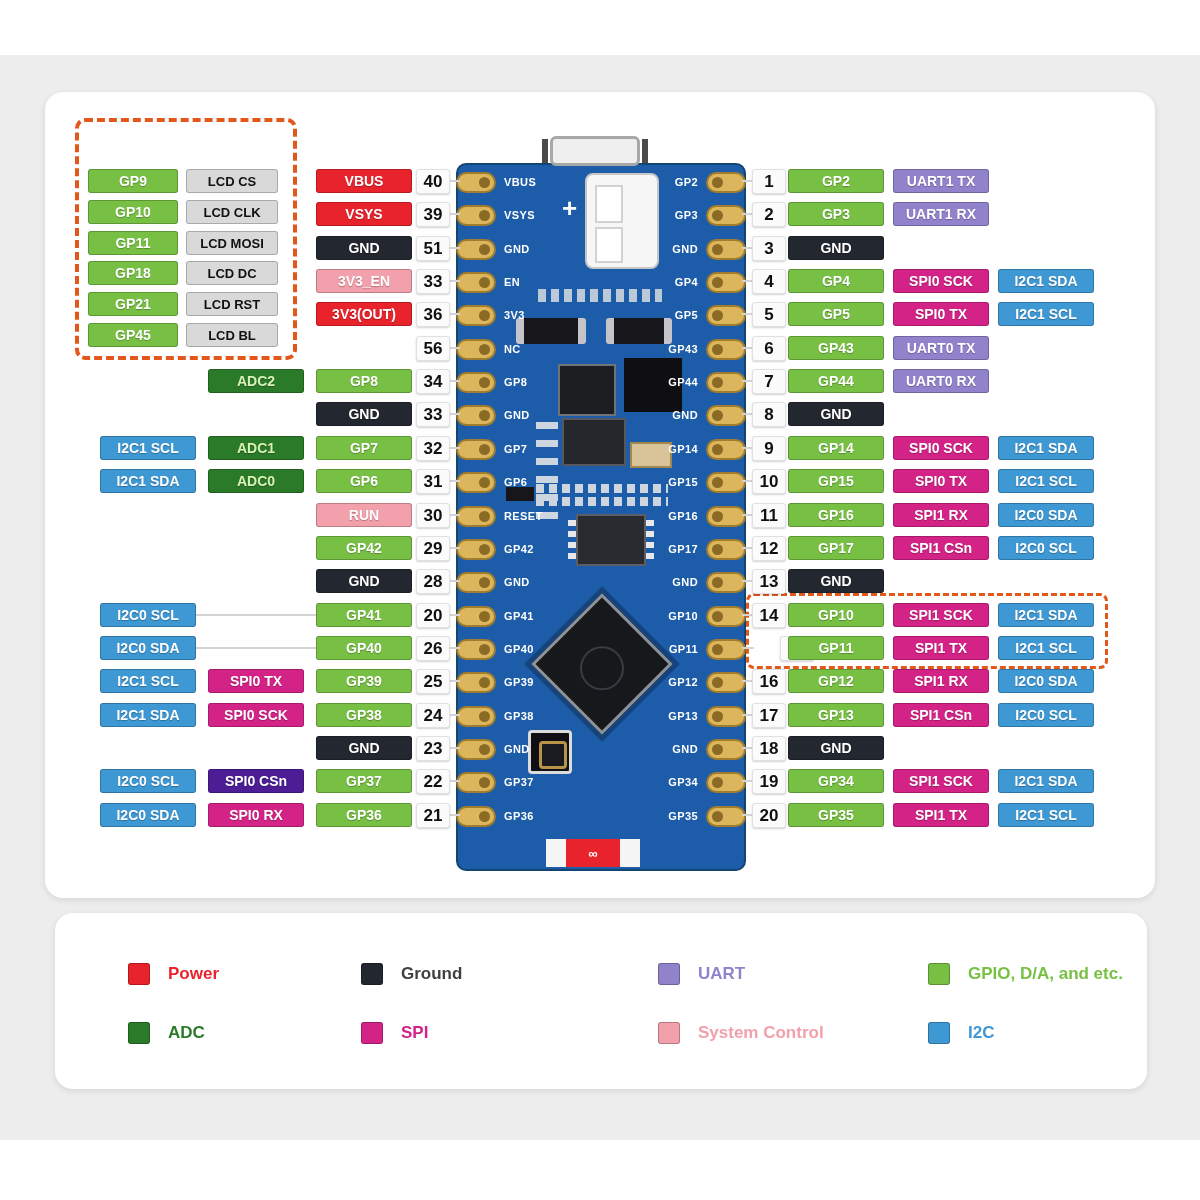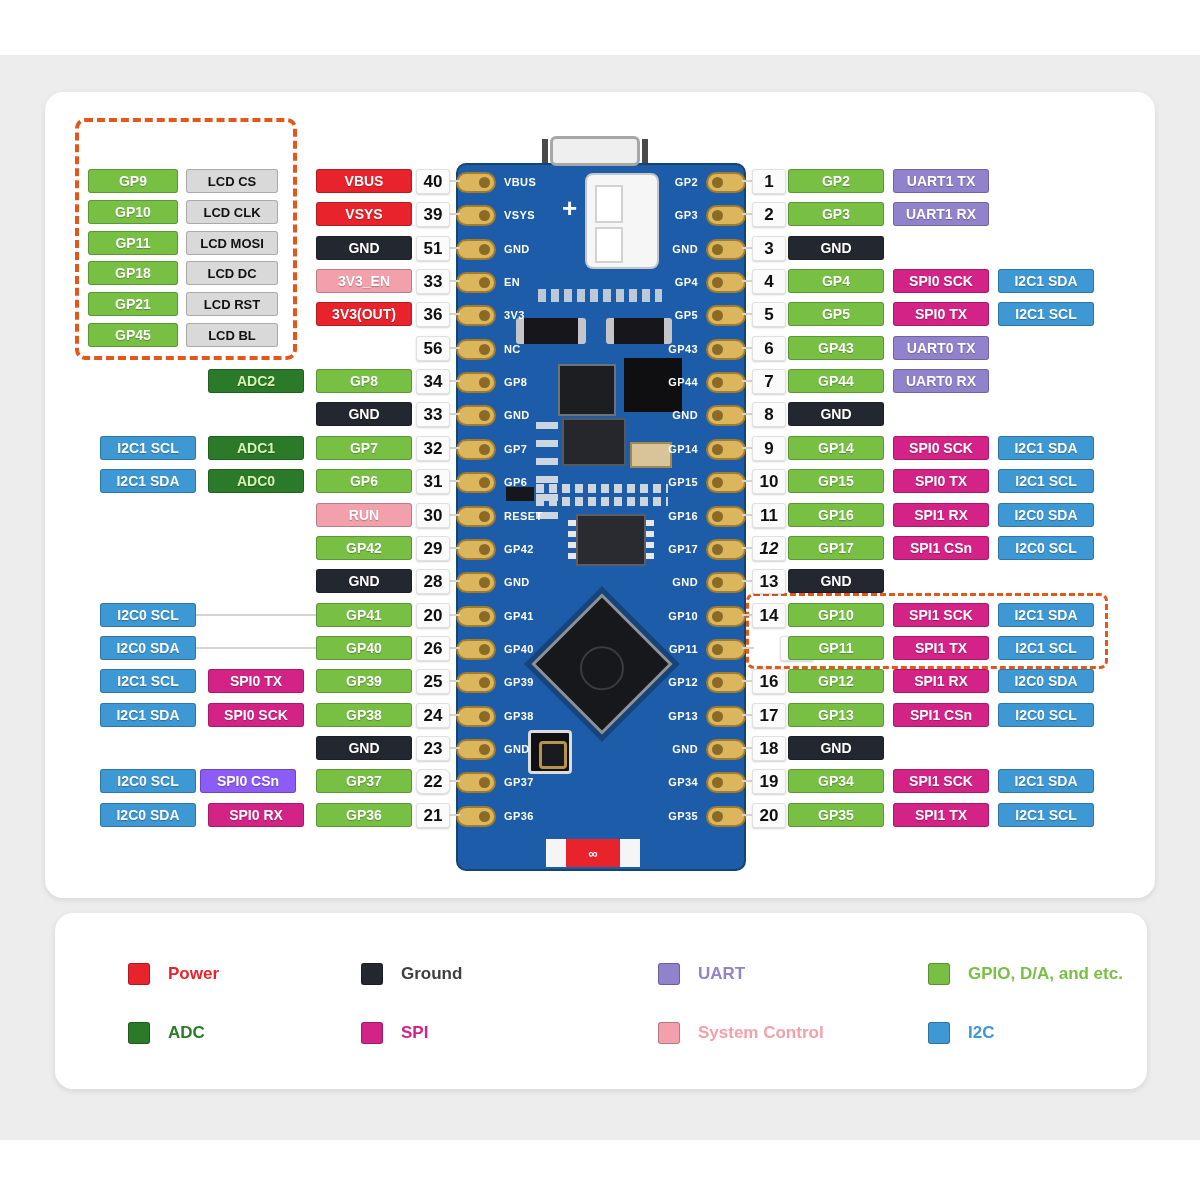--- a/index.html
+++ b/index.html
@@ -338,23 +338,23 @@
       <div class="tag" style="left: 316px; top: 669px; background: rgb(120, 192, 68);">GP39</div>
       <div class="leader" style="left: 450px; top: 714px; width: 10px;"></div>
       <div class="pin-num" style="left: 416px; top: 703px;">24</div>
       <div class="tag" style="left: 100px; top: 703px; background: rgb(62, 152, 211);">I2C1 SDA</div>
       <div class="tag" style="left: 208px; top: 703px; background: rgb(212, 35, 135);">SPI0 SCK</div>
       <div class="tag" style="left: 316px; top: 703px; background: rgb(120, 192, 68);">GP38</div>
       <div class="leader" style="left: 450px; top: 747px; width: 10px;"></div>
       <div class="pin-num" style="left: 416px; top: 736px;">23</div>
       <div class="tag" style="left: 316px; top: 736px; background: rgb(35, 39, 47);">GND</div>
       <div class="leader" style="left: 450px; top: 780px; width: 10px;"></div>
-      <div class="pin-num" style="left: 416px; top: 769px; border-radius: 6px;">22</div>
+      <div class="pin-num" style="left: 416px; top: 769px;">22</div>
       <div class="tag" style="left: 100px; top: 769px; background: rgb(62, 152, 211);">I2C0 SCL</div>
-      <div class="tag" style="left: 200px; top: 769px; background: #8b5cf6;">SPI0 CSn</div>
+      <div class="tag" style="left: 208px; top: 769px; background: #4c1d95;">SPI0 CSn</div>
       <div class="tag" style="left: 316px; top: 769px; background: rgb(120, 192, 68);">GP37</div>
       <div class="leader" style="left: 450px; top: 814px; width: 10px;"></div>
       <div class="pin-num" style="left: 416px; top: 803px;">21</div>
       <div class="tag" style="left: 100px; top: 803px; background: rgb(62, 152, 211);">I2C0 SDA</div>
       <div class="tag" style="left: 208px; top: 803px; background: rgb(212, 35, 135);">SPI0 RX</div>
       <div class="tag" style="left: 316px; top: 803px; background: rgb(120, 192, 68);">GP36</div>
     </div>
   <div id="right-rows">
       <div class="leader" style="left: 742px; top: 180px; width: 12px;"></div>
       <div class="pin-num" style="left: 752px; top: 169px;">1</div>
@@ -397,21 +397,21 @@
       <div class="pin-num" style="left: 752px; top: 469px;">10</div>
       <div class="tag" style="left: 788px; top: 469px; background: rgb(120, 192, 68);">GP15</div>
       <div class="tag" style="left: 893px; top: 469px; background: rgb(212, 35, 135);">SPI0 TX</div>
       <div class="tag" style="left: 998px; top: 469px; background: rgb(62, 152, 211);">I2C1 SCL</div>
       <div class="leader" style="left: 742px; top: 514px; width: 12px;"></div>
       <div class="pin-num" style="left: 752px; top: 503px;">11</div>
       <div class="tag" style="left: 788px; top: 503px; background: rgb(120, 192, 68);">GP16</div>
       <div class="tag" style="left: 893px; top: 503px; background: rgb(212, 35, 135);">SPI1 RX</div>
       <div class="tag" style="left: 998px; top: 503px; background: rgb(62, 152, 211);">I2C0 SDA</div>
       <div class="leader" style="left: 742px; top: 547px; width: 12px;"></div>
-      <div class="pin-num" style="left: 752px; top: 536px; font-style: italic;">12</div>
+      <div class="pin-num" style="left: 752px; top: 536px;">12</div>
       <div class="tag" style="left: 788px; top: 536px; background: rgb(120, 192, 68);">GP17</div>
       <div class="tag" style="left: 893px; top: 536px; background: rgb(212, 35, 135);">SPI1 CSn</div>
       <div class="tag" style="left: 998px; top: 536px; background: rgb(62, 152, 211);">I2C0 SCL</div>
       <div class="leader" style="left: 742px; top: 580px; width: 12px;"></div>
       <div class="pin-num" style="left: 752px; top: 569px;">13</div>
       <div class="tag" style="left: 788px; top: 569px; background: rgb(35, 39, 47);">GND</div>
       <div class="leader" style="left: 742px; top: 614px; width: 12px;"></div>
       <div class="pin-num" style="left: 752px; top: 603px;">14</div>
       <div class="tag" style="left: 788px; top: 603px; background: rgb(120, 192, 68);">GP10</div>
       <div class="tag" style="left: 893px; top: 603px; background: rgb(212, 35, 135);">SPI1 SCK</div>

